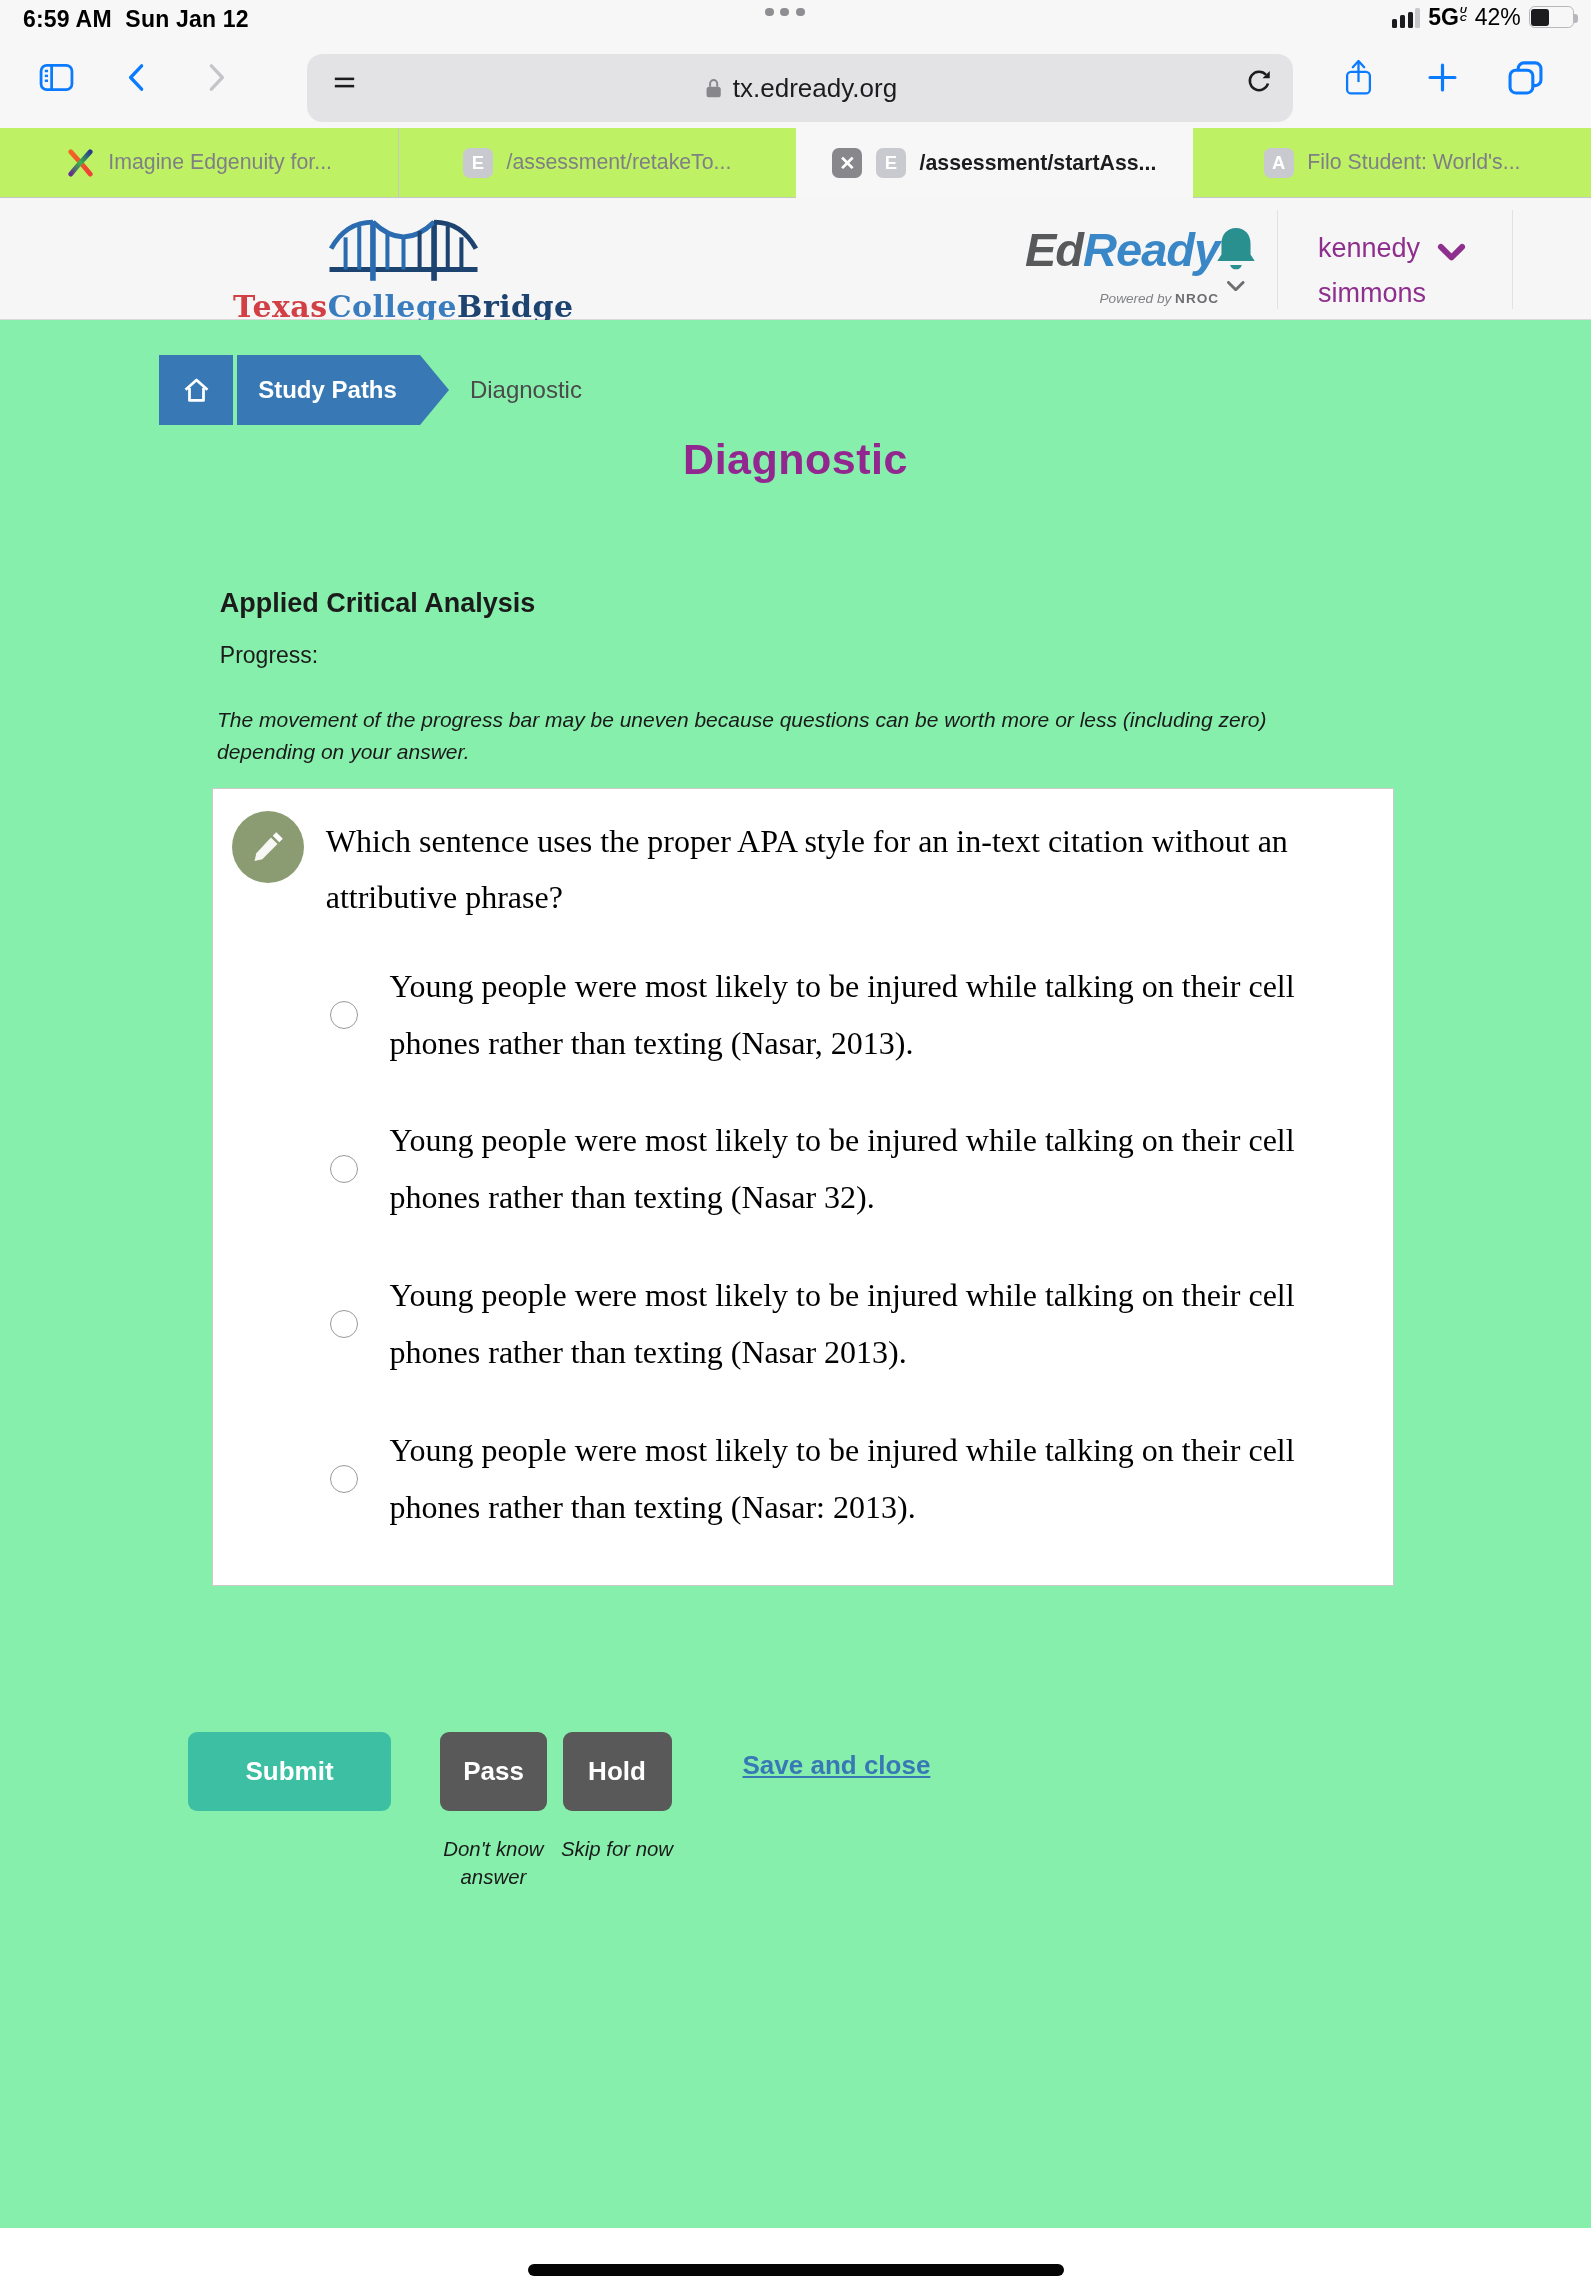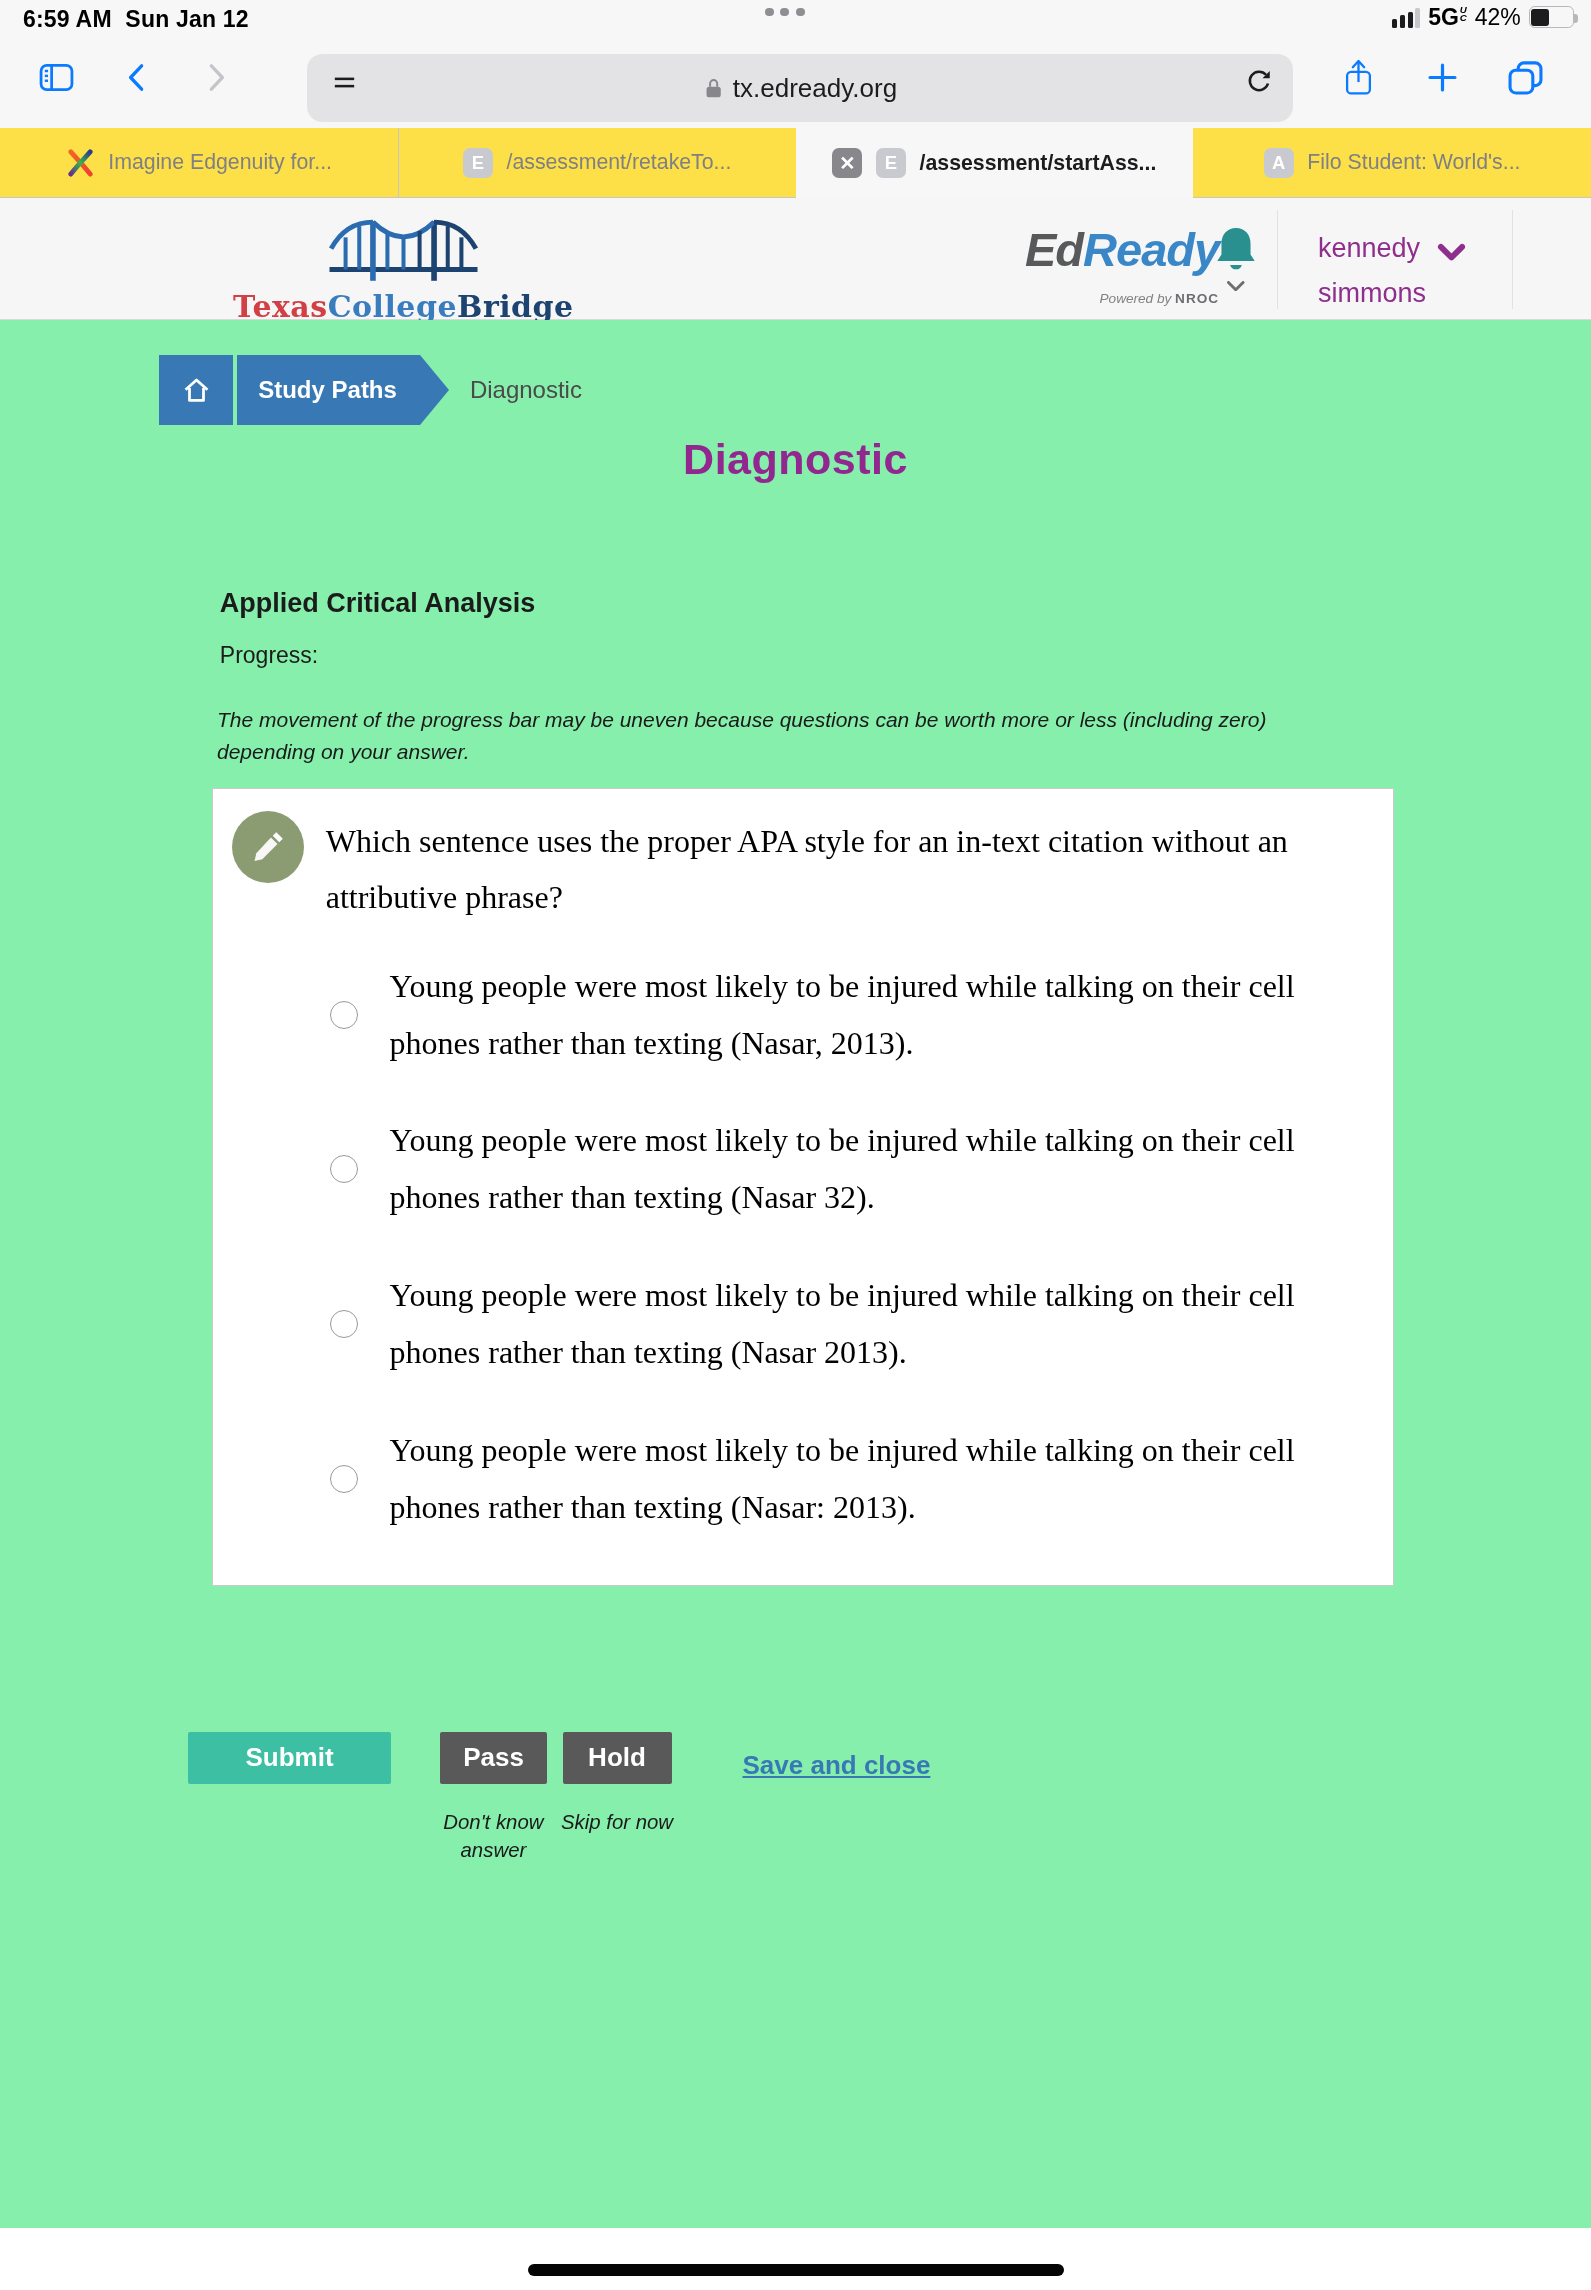--- a/index.html
+++ b/index.html
@@ -31,21 +31,21 @@
   .tb-back { left:116px; }
   .tb-fwd { left:194px; color:#c5c5c9; }
   .url-pill { position:absolute; left:307px; top:19.4px; width:986px; height:68px; background:#e3e3e6; border-radius:15.5px; display:flex; align-items:center; }
   .pill-lines { position:absolute; left:23px; top:13.6px; color:#1c1c1e; }
   .pill-center { margin:0 auto; display:flex; align-items:center; gap:8.7px; color:#1c1c1e; font-size:26px; }
   .pill-lock { color:#86868b; display:flex; }
   .pill-reload { position:absolute; right:19.4px; top:12.6px; color:#1c1c1e; }
   .tb-share { left:1337px; } .tb-plus { left:1421px; } .tb-tabs { left:1504px; }
 
   .tabstrip { height:70px; display:flex; }
-  .tab { width:398px; display:flex; align-items:center; justify-content:center; gap:13.6px; background:#fde047; border-bottom:1px solid #c7c7c9; font-size:21.3px; color:#7f7f84; overflow:hidden; }
+  .tab { width:398px; display:flex; align-items:center; justify-content:center; gap:13.6px; background:#bef264; border-bottom:1px solid #c7c7c9; font-size:21.3px; color:#7f7f84; overflow:hidden; }
   .tab.active { background:#f7f7f8; border-bottom:none; color:#1c1c1e; font-weight:600; }
   .tab + .tab { border-left:1px solid #c7c7c9; }
   .tab.active, .tab.active + .tab { border-left:none; }
   .favicon { width:30px; height:30px; border-radius:6.8px; background:#c9cad0; color:#fff; font-size:18.4px; font-weight:700; display:flex; align-items:center; justify-content:center; flex:none; }
   .tab-close { width:30px; height:30px; border-radius:6.8px; background:#87878c; color:#fff; font-size:19.4px; font-weight:600; display:flex; align-items:center; justify-content:center; flex:none; }
   .tab-title { white-space:nowrap; }
 
   
   .site-header { height:122px; background:#f6f6f6; border-bottom:1px solid #d9d9d9; position:relative; }
   .tcb { position:absolute; left:233px; top:11.6px; width:340px; text-align:center; }
@@ -84,21 +84,21 @@
   .qbox { margin-top:21.3px; width:1182px; background:#fff; border:1px solid #cbcbcb; padding:15.5px 13.6px 7.8px; }
   .qrow { display:flex; gap:21.3px; padding:5.8px 5.8px 0 5.8px; }
   .pencil-circle { width:72px; height:72px; border-radius:50%; background:#8c9c72; display:flex; align-items:center; justify-content:center; flex:none; }
   .qtext { font-family:"Liberation Serif", serif; font-size:32px; line-height:1.72; color:#000; max-width:1087px; padding-top:3.9px; }
   .options { margin:33px 0 19.4px 103px; }
   .option { display:flex; align-items:center; gap:32px; margin-bottom:41px; }
   .radio { width:28px; height:28px; border:1.9px solid #999; border-radius:50%; background:#fff; flex:none; }
   .opt-text { font-family:"Liberation Serif", serif; font-size:32px; line-height:1.78; color:#000; max-width:999px; }
 
   .actions { display:flex; align-items:flex-start; margin:146px 0 0 -24px; }
-  .btn { border:none; border-radius:2px; height:52px; color:#fff; font-family:"Liberation Sans", sans-serif; font-weight:700; font-size:26px; }
+  .btn { border:none; border-radius:9px; height:79px; color:#fff; font-family:"Liberation Sans", sans-serif; font-weight:700; font-size:26px; }
   .btn-submit { width:203px; background:#3dbfa4; }
   .btn-gray { background:#595959; }
   .btn-pass { width:107px; } .btn-hold { width:109px; }
   .pass-wrap { margin-left:49px; width:107px; }
   .hold-wrap { margin-left:15.5px; width:109px; }
   .caption { margin-top:25px; font-style:italic; font-size:20.4px; color:#1a1a1a; text-align:center; line-height:1.35; }
   .cap-pass { width:136px; margin-left:-14.6px; }
   .cap-hold { width:155px; margin-left:-23px; white-space:nowrap; }
   .save-link { margin-left:71px; line-height:66px; font-size:26px; font-weight:700; color:#3879b5; text-decoration:underline; }
 

